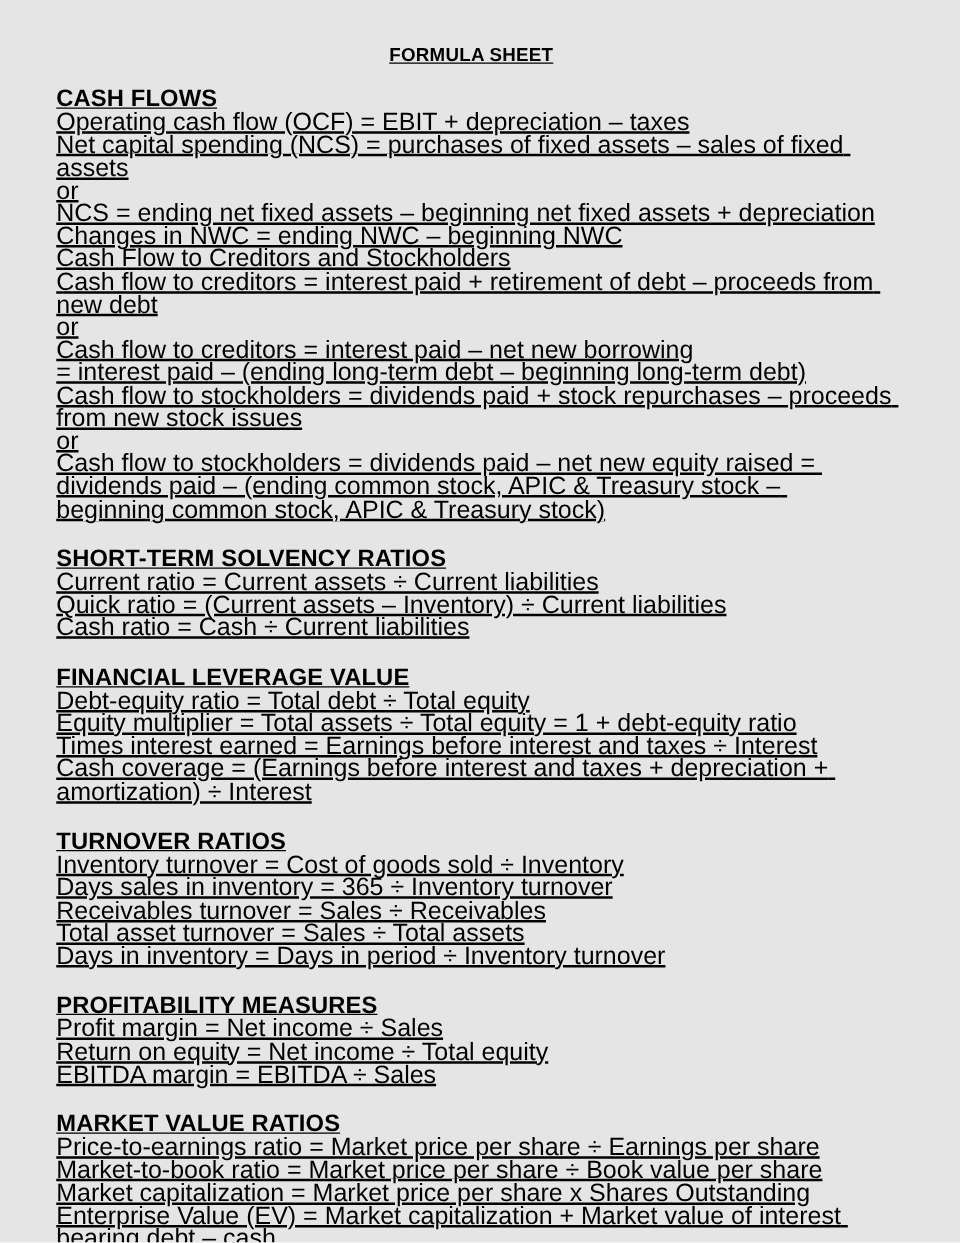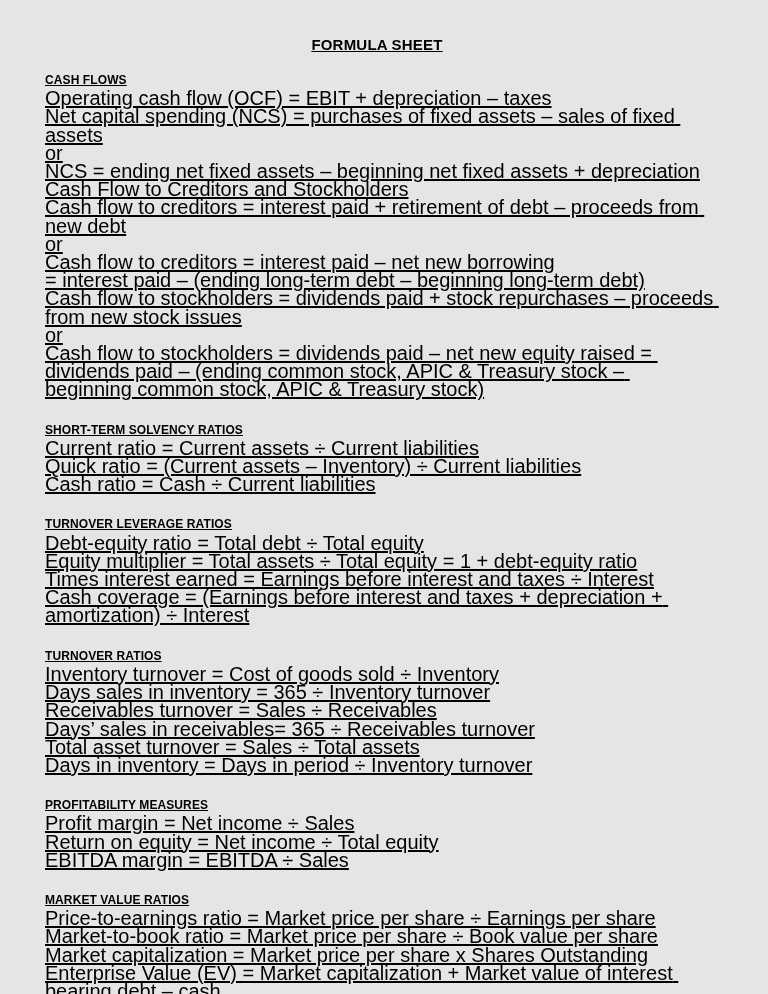--- a/index.html
+++ b/index.html
@@ -32,21 +32,21 @@
     margin: 0 0 18px 0;
     padding-right: 14px;
   }
   .section {
     margin: 0 0 22px 0;
   }
   .section:last-child {
     margin-bottom: 18px;
   }
   .section-heading {
-    font-size: 12px;
+    font-size: 19px;
     font-weight: bold;
     letter-spacing: 0.1px;
     line-height: 18.2px;
     margin: 0 0 0 0;
   }
   .formula-line {
     font-size: 20px;
     line-height: 18.2px;
     margin: 0;
     white-space: pre-wrap;
@@ -61,48 +61,48 @@
 
 <div class="page">
   <h1 class="doc-title">FORMULA SHEET</h1>
   <div id="sections-root">
       <div class="section">
         <div class="section-heading">CASH FLOWS</div>
         <div class="formula-line">Operating cash flow (OCF) = EBIT + depreciation – taxes</div>
         <div class="formula-line">Net capital spending (NCS) = purchases of fixed assets – sales of fixed assets</div>
         <div class="formula-line connector">or</div>
         <div class="formula-line">NCS = ending net fixed assets – beginning net fixed assets + depreciation</div>
+        <div class="formula-line">Changes in NWC = ending NWC – beginning NWC</div>
         <div class="formula-line">Cash Flow to Creditors and Stockholders</div>
         <div class="formula-line">Cash flow to creditors = interest paid + retirement of debt – proceeds from new debt</div>
         <div class="formula-line connector">or</div>
         <div class="formula-line">Cash flow to creditors = interest paid – net new borrowing</div>
         <div class="formula-line">= interest paid – (ending long-term debt – beginning long-term debt)</div>
         <div class="formula-line">Cash flow to stockholders = dividends paid + stock repurchases – proceeds from new stock issues</div>
         <div class="formula-line connector">or</div>
         <div class="formula-line">Cash flow to stockholders = dividends paid – net new equity raised = dividends paid – (ending common stock, APIC &amp; Treasury stock – beginning common stock, APIC &amp; Treasury stock)</div>
       </div>
       <div class="section">
         <div class="section-heading">SHORT-TERM SOLVENCY RATIOS</div>
         <div class="formula-line">Current ratio = Current assets ÷ Current liabilities</div>
         <div class="formula-line">Quick ratio = (Current assets – Inventory) ÷ Current liabilities</div>
         <div class="formula-line">Cash ratio = Cash ÷ Current liabilities</div>
       </div>
       <div class="section">
-        <div class="section-heading">TURNOVER LEVERAGE RATIOS</div>
+        <div class="section-heading">FINANCIAL LEVERAGE VALUE</div>
         <div class="formula-line">Debt-equity ratio = Total debt ÷ Total equity</div>
         <div class="formula-line">Equity multiplier = Total assets ÷ Total equity = 1 + debt-equity ratio</div>
         <div class="formula-line">Times interest earned = Earnings before interest and taxes ÷ Interest</div>
         <div class="formula-line">Cash coverage = (Earnings before interest and taxes + depreciation + amortization) ÷ Interest</div>
       </div>
       <div class="section">
         <div class="section-heading">TURNOVER RATIOS</div>
         <div class="formula-line">Inventory turnover = Cost of goods sold ÷ Inventory</div>
         <div class="formula-line">Days sales in inventory = 365 ÷ Inventory turnover</div>
         <div class="formula-line">Receivables turnover = Sales ÷ Receivables</div>
-        <div class="formula-line">Days’ sales in receivables= 365 ÷ Receivables turnover</div>
         <div class="formula-line">Total asset turnover = Sales ÷ Total assets</div>
         <div class="formula-line">Days in inventory = Days in period ÷ Inventory turnover</div>
       </div>
       <div class="section">
         <div class="section-heading">PROFITABILITY MEASURES</div>
         <div class="formula-line">Profit margin = Net income ÷ Sales</div>
         <div class="formula-line">Return on equity = Net income ÷ Total equity</div>
         <div class="formula-line">EBITDA margin = EBITDA ÷ Sales</div>
       </div>
       <div class="section">

